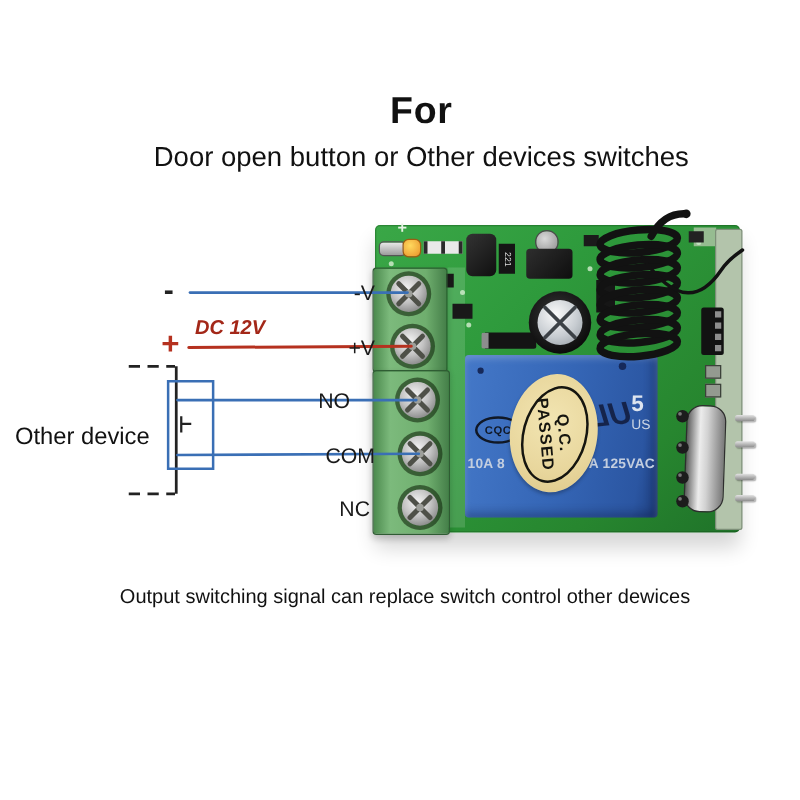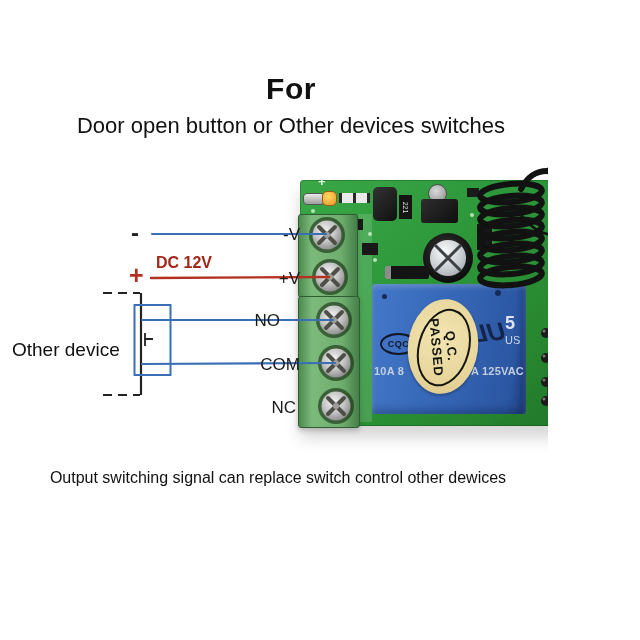--- a/index.html
+++ b/index.html
@@ -1,30 +1,30 @@
 <!DOCTYPE html>
 <html><head>
 <meta charset="utf-8">
 <style>
   html,body{margin:0;padding:0;background:#fff;}
-  #stage{position:relative;width:548px;height:640px;background:#ffffff;overflow:hidden;
+  #stage{position:relative;width:640px;height:640px;background:#ffffff;overflow:hidden;
          font-family:"Liberation Sans","DejaVu Sans",sans-serif;color:#111;}
   .abs{position:absolute;}
   
   .title{left:0;right:0;top:72px;text-align:center;transform:translateX(17px);
          font-size:30px;font-weight:bold;letter-spacing:.5px;}
   .subtitle{left:0;right:0;top:113px;text-align:center;transform:translateX(17px);
             font-size:22px;}
   .caption{left:0;right:0;top:469px;text-align:center;transform:translateX(4px);
            font-size:16px;}
   
   .termlabel{font-size:17px;color:#1a1a1a;text-align:right;z-index:10;}
   .minuslbl{left:131px;top:219px;font-size:24px;font-weight:bold;color:#222;z-index:10;}
   .pluslbl{left:129px;top:261px;font-size:25px;font-weight:bold;color:#b5311f;z-index:10;}
-  .dc12v{left:156px;top:254px;font-size:16px;font-weight:bold;color:#a32718;z-index:10;}
+  .dc12v{left:156px;top:254px;font-size:16px;font-weight:bold;color:#a32718;z-index:10;font-style:italic;}
   .otherdev{left:12px;top:339px;font-size:19px;color:#111;z-index:10;}
   
   .pcb{left:300px;top:180px;width:292px;height:246px;border-radius:4px;z-index:1;
        background:linear-gradient(135deg,#3aa747 0%,#2e9a3c 35%,#27862f 75%,#1f7229 100%);
        box-shadow:0 12px 16px rgba(0,0,0,.16), inset 0 0 0 1px rgba(0,40,0,.25);}
   .glare{left:358px;top:214px;width:14px;height:208px;background:rgba(255,255,255,.14);z-index:2;}
   .dot{width:4px;height:4px;border-radius:50%;background:#cdeac9;opacity:.85;z-index:2;}
   .db{left:572px;top:183px;width:20px;height:239px;background:#b3c4ab;
       border:1px solid #7d8f78;border-radius:2px;z-index:3;}
   .dbcorner{left:555px;top:182px;width:18px;height:15px;background:#a2c19b;opacity:.9;z-index:2;}

